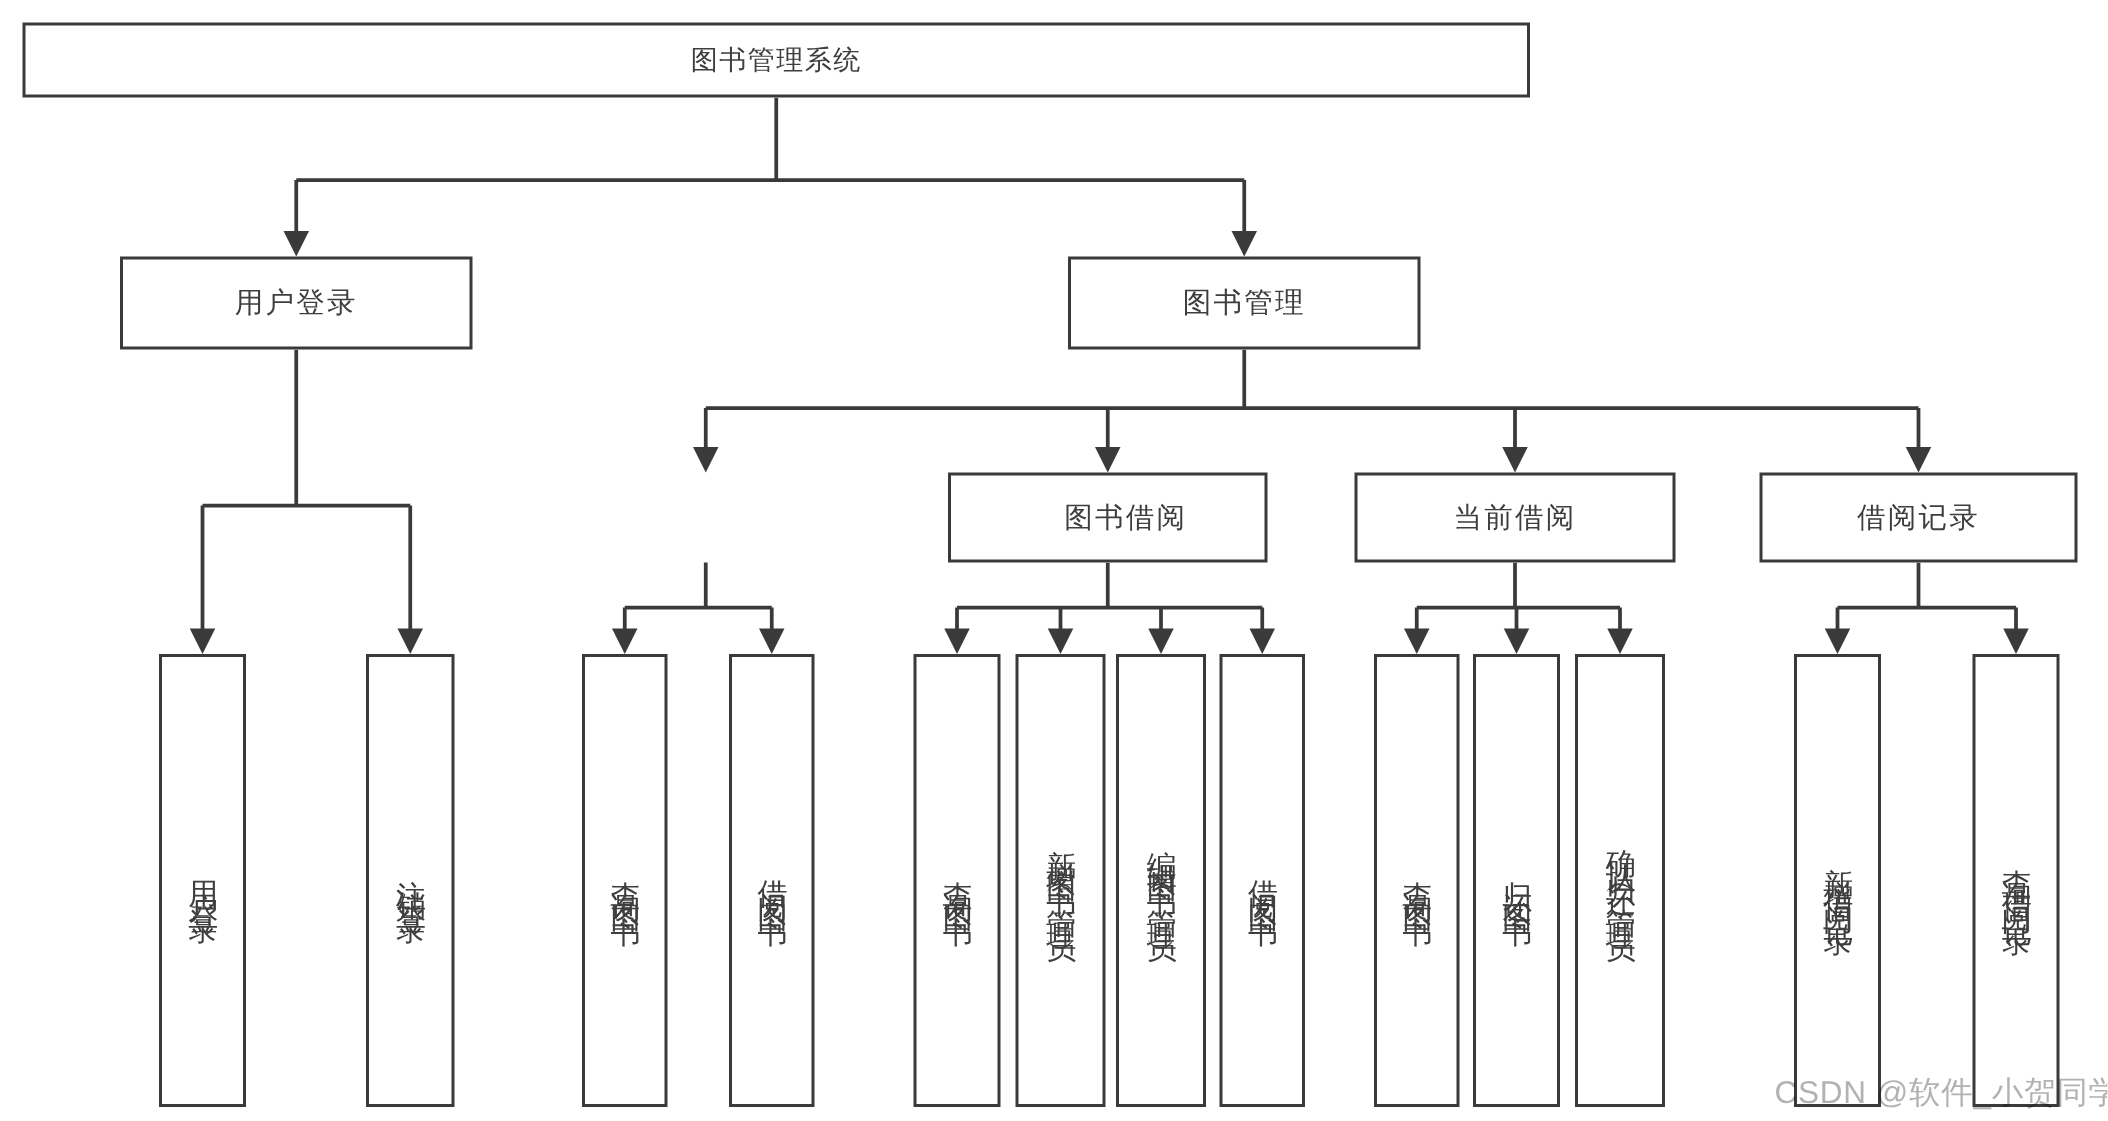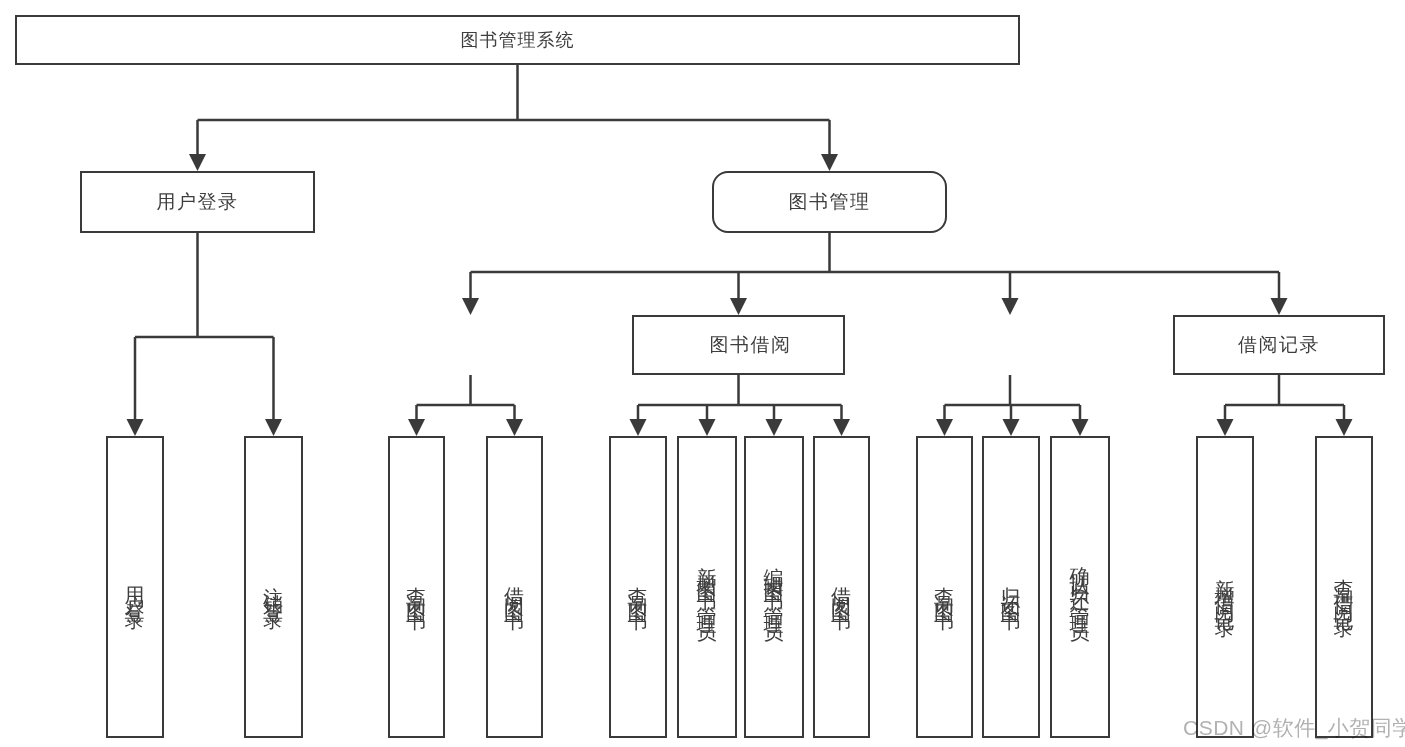--- a/index.html
+++ b/index.html
@@ -114,26 +114,29 @@
     </g>
   </svg>
 
   <div class="node root-node" style="left:15px; top:15px; width:1005px; height:50px;">
     <span class="lbl">图书管理系统</span>
   </div>
 
   <div class="node h-node" style="left:80px; top:171px; width:235px; height:62px;">
     <span class="lbl">用户登录</span>
   </div>
-  <div class="node h-node" style="left:712px; top:171px; width:235px; height:62px;border-radius:16px;">
+  <div class="node h-node" style="left:712px; top:171px; width:235px; height:62px;">
     <span class="lbl">图书管理</span>
   </div>
 
   <div class="node h-node" style="left:632px; top:315px; width:213px; height:60px;padding-left:24px;">
     <span class="lbl">图书借阅</span>
+  </div>
+  <div class="node h-node" style="left:903px; top:315px; width:214px; height:60px;">
+    <span class="lbl">当前借阅</span>
   </div>
   <div class="node h-node" style="left:1173px; top:315px; width:212px; height:60px;">
     <span class="lbl">借阅记录</span>
   </div>
 
   <div class="node leaf-node" style="left:106px; width:58px;">
     <span class="lbl">用户登录</span>
   </div>
   <div class="node leaf-node" style="left:244px; width:59px;">
     <span class="lbl">注销登录</span>

